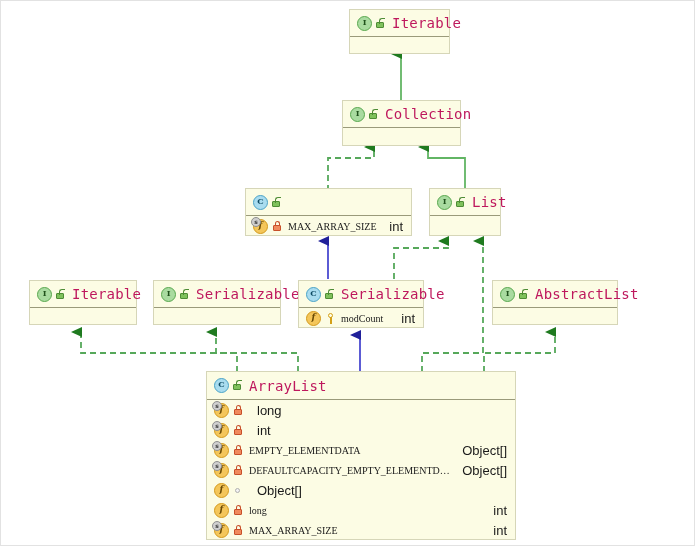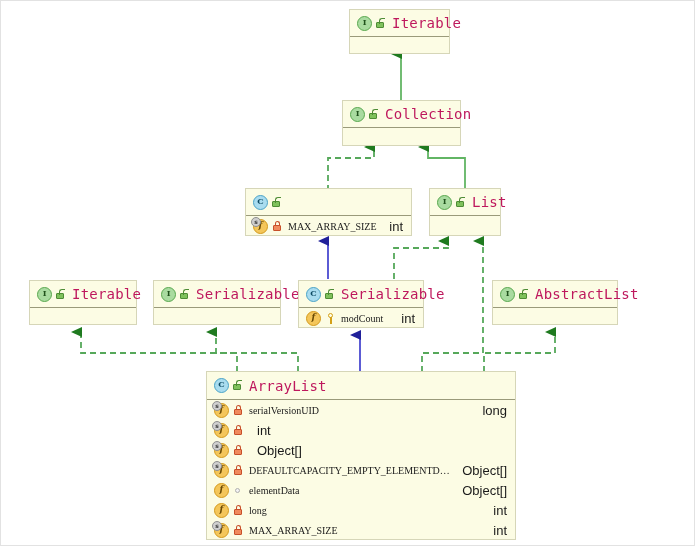--- a/index.html
+++ b/index.html
@@ -376,43 +376,42 @@
   <div class="uml-box" style="left:205px; top:370px; width:310px; height:169px;">
     <div class="uml-header" style="height:28px;">
       <span class="icon ic-class">C</span>
       <span class="icon ic-pub"></span>
       <span class="uml-title">ArrayList</span>
     </div>
     <div class="uml-body">
       <div class="uml-row">
         <span class="icon ic-field static-f">f</span>
         <span class="icon ic-priv"></span>
-        <span class="row-name">serialVersionUID</span>
         <span class="row-type">long</span>
       </div>
       <div class="uml-row">
         <span class="icon ic-field static-f">f</span>
         <span class="icon ic-priv"></span>
         <span class="row-type">int</span>
       </div>
       <div class="uml-row">
         <span class="icon ic-field static-f">f</span>
         <span class="icon ic-priv"></span>
+        <span class="row-name">EMPTY_ELEMENTDATA</span>
         <span class="row-type">Object[]</span>
       </div>
       <div class="uml-row">
         <span class="icon ic-field static-f">f</span>
         <span class="icon ic-priv"></span>
         <span class="row-name">DEFAULTCAPACITY_EMPTY_ELEMENTDATA</span>
         <span class="row-type">Object[]</span>
       </div>
       <div class="uml-row">
         <span class="icon ic-field">f</span>
         <span class="icon ic-pkg"></span>
-        <span class="row-name">elementData</span>
         <span class="row-type">Object[]</span>
       </div>
       <div class="uml-row">
         <span class="icon ic-field">f</span>
         <span class="icon ic-priv"></span>
         <span class="row-name">long</span>
         <span class="row-type">int</span>
       </div>
       <div class="uml-row">
         <span class="icon ic-field static-f">f</span>

